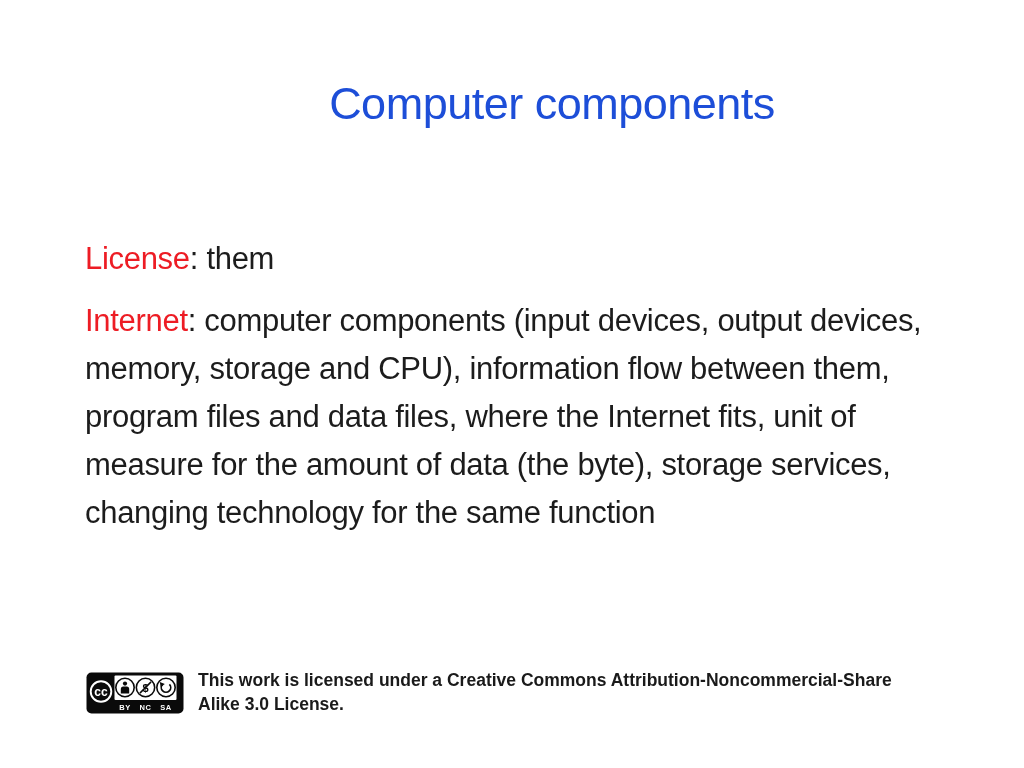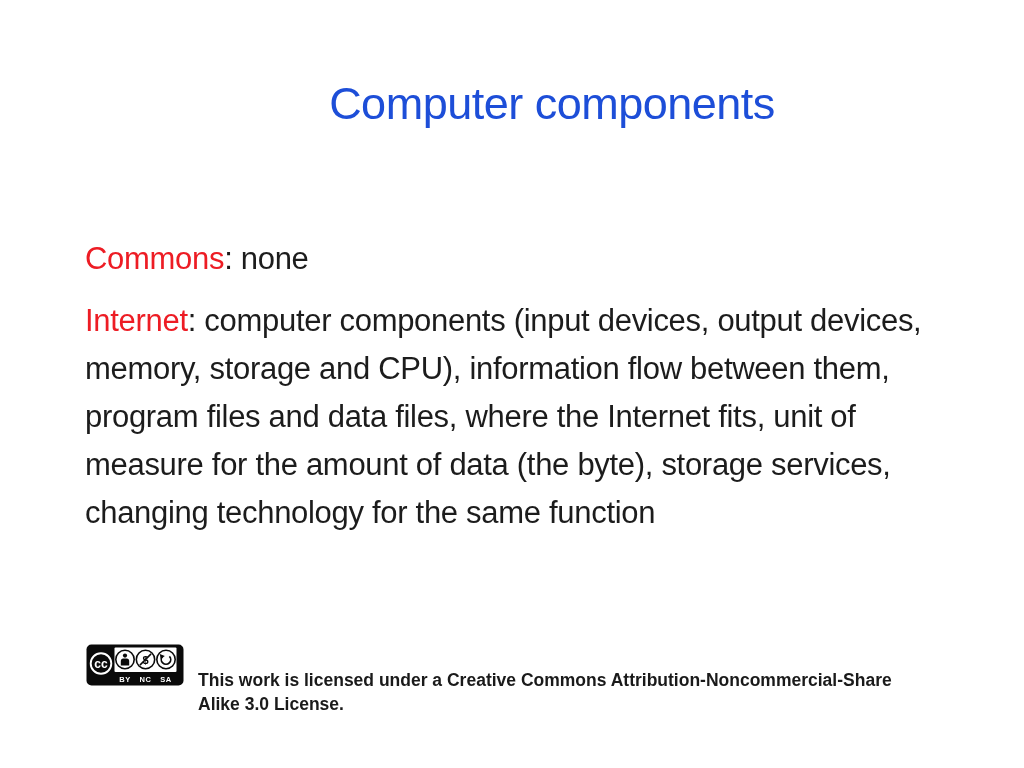--- a/index.html
+++ b/index.html
@@ -56,40 +56,40 @@
     top: 668px;
     width: 735px;
     font-size: 17.5px;
     line-height: 24px;
     color: #1a1a1a;
     font-weight: bold;
   }
   .cc-badge {
     position: absolute;
     left: 86px;
-    top: 644px;
+    top: 672px;
     width: 120px;
     height: 42px;
     cursor: pointer;
   }
   .cc-badge svg {
     display: block;
     width: 98px;
     height: 42px;
   }
 </style>
 </head>
 <body>
 
 <div class="slide">
 
   <div class="slide-title">Computer components</div>
 
   <div class="body-block">
-    <p class="para"><span class="lead-red">Commons</span><span>: none</span></p>
+    <p class="para"><span class="lead-red">License</span><span>: them</span></p>
     <p class="para"><span class="lead-red">Internet</span><span>: computer components (input devices, output devices, memory, storage and CPU), information flow between them, program files and data files, where the Internet fits, unit of measure for the amount of data (the byte), storage services, changing technology for the same function</span></p>
   </div>
 
   <div class="cc-badge">
     <svg viewBox="0 0 98 42" xmlns="http://www.w3.org/2000/svg">
 
       <rect x="0.5" y="0.5" width="97" height="41" rx="5" fill="#0a0a0a"></rect>
 
       <g>
         <circle cx="15" cy="19.5" r="10.3" fill="none" stroke="#ffffff" stroke-width="1.9"></circle>

